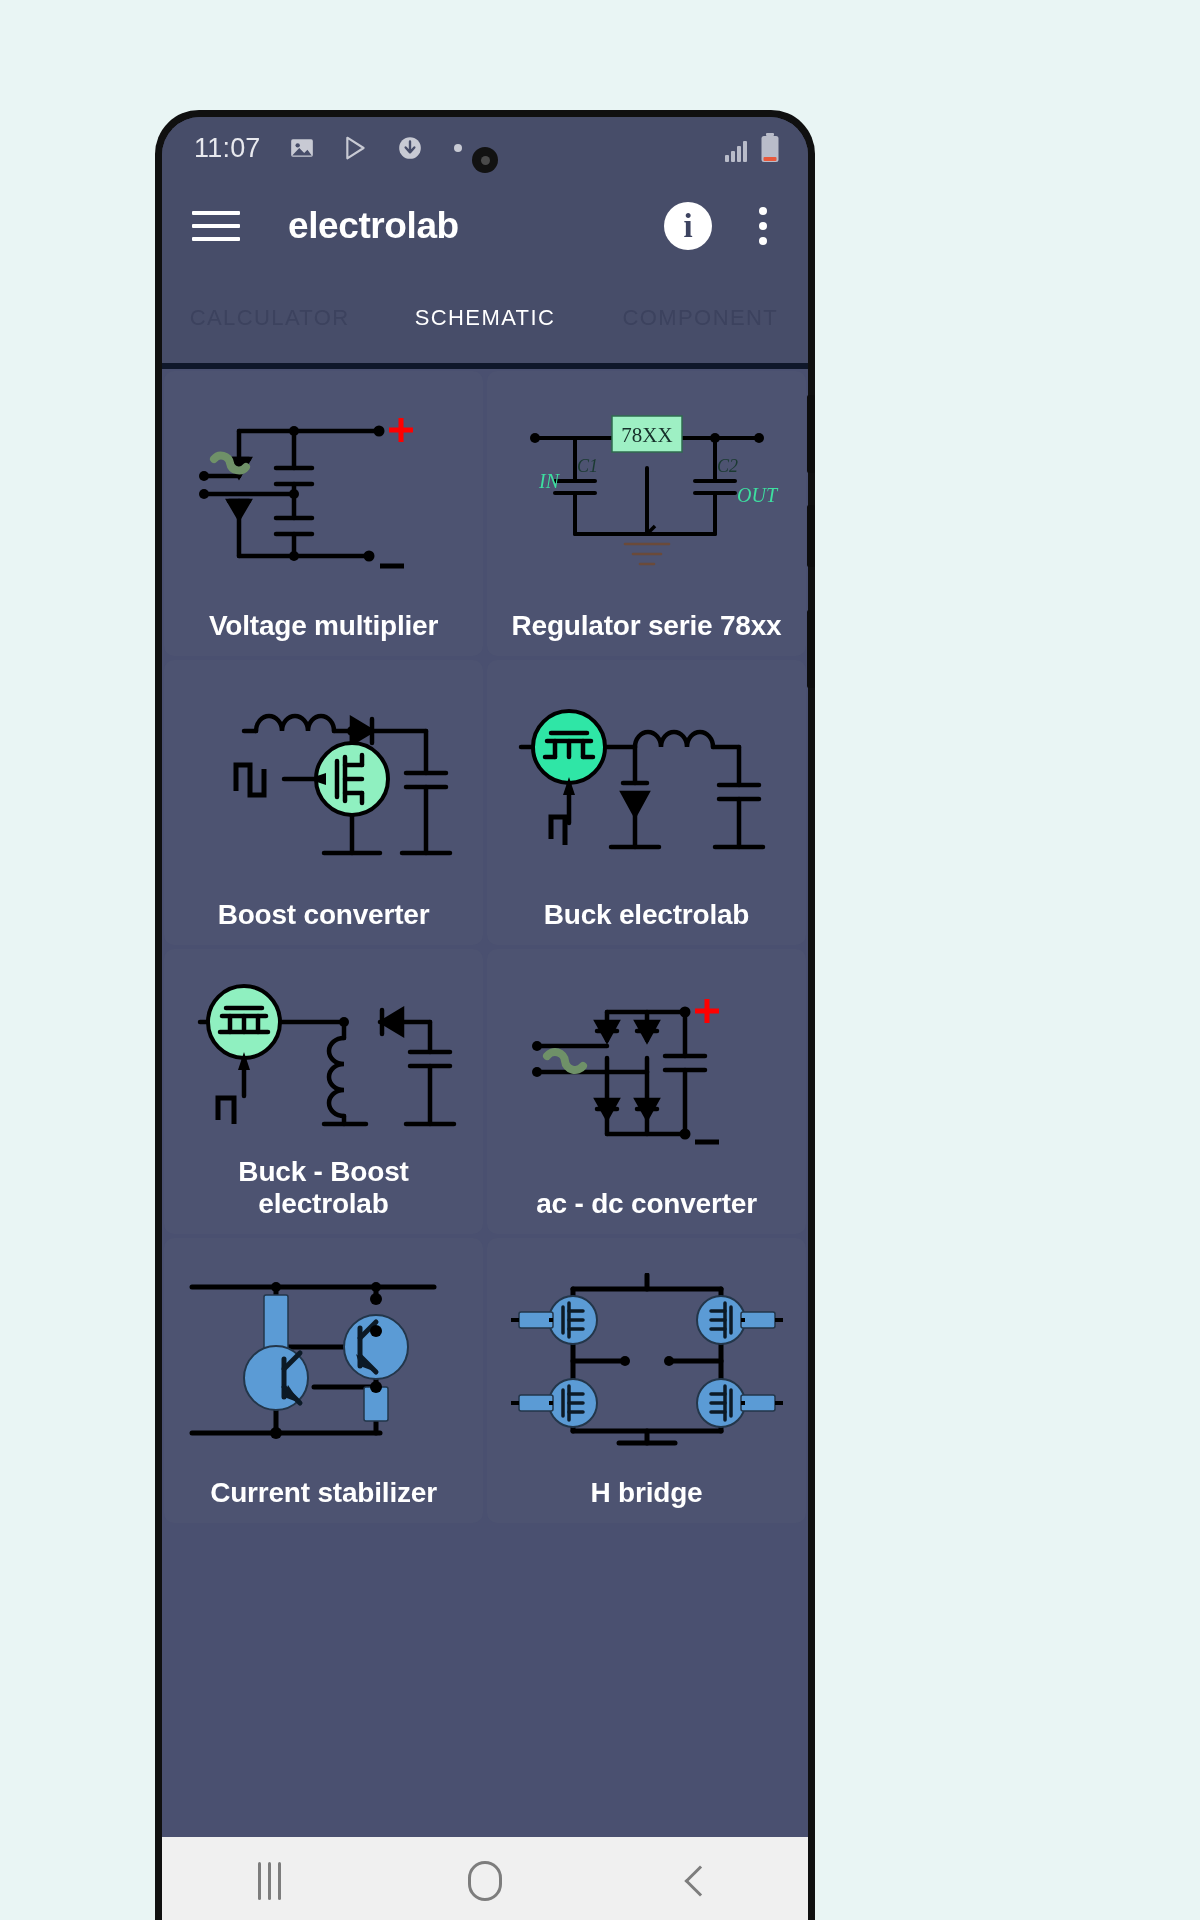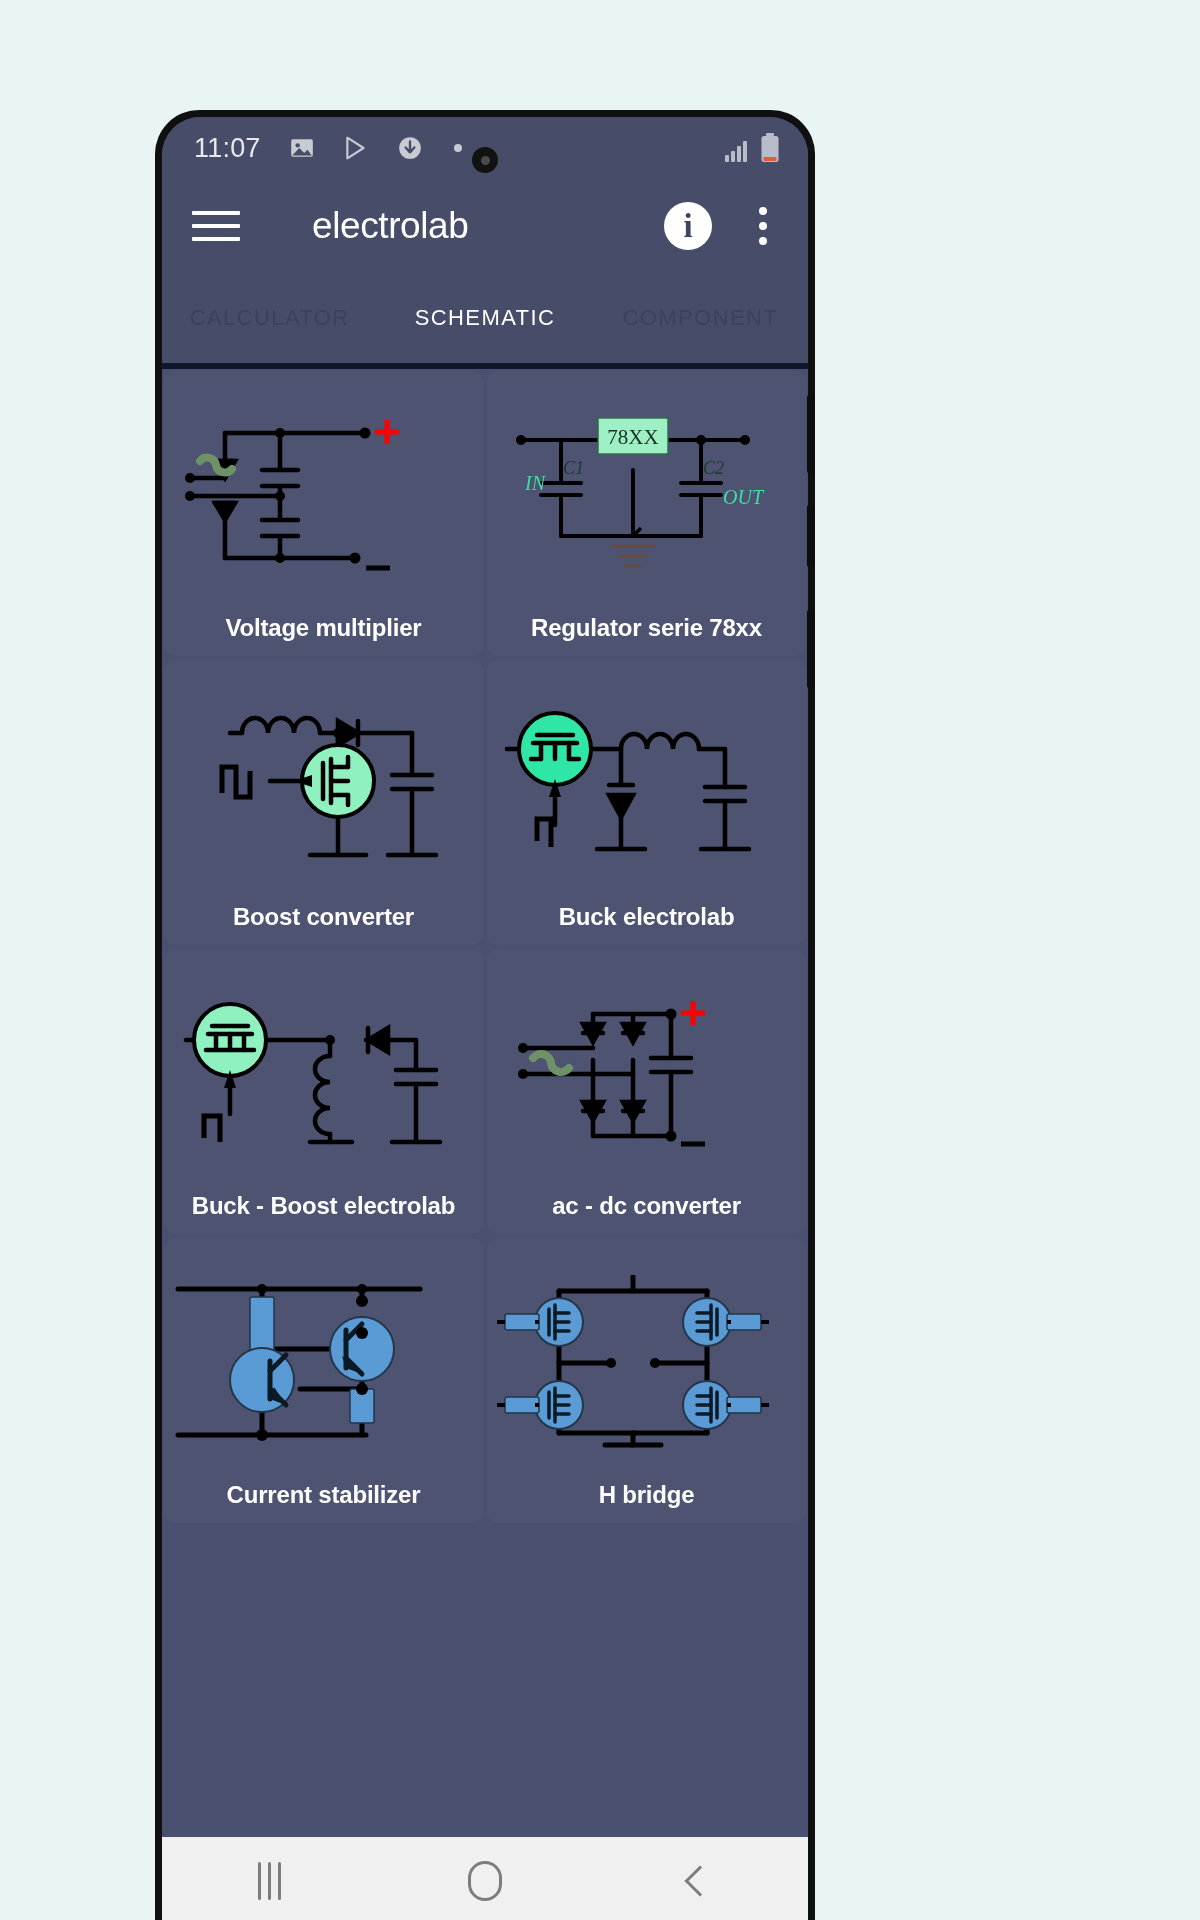--- a/index.html
+++ b/index.html
@@ -113,22 +113,22 @@
     padding: 5px 0;
     cursor: pointer;
   }
   #menu-button span {
     display: block; height: 4px; width: 100%;
     background: #ffffff; border-radius: 1px;
   }
   #app-title {
     color: #ffffff;
     font-size: 37px;
-    font-weight: 400;
-    margin-left: 72px;
+    font-weight: 700;
+    margin-left: 48px;
     letter-spacing: -0.4px;
   }
   #app-bar-actions {
     margin-left: auto;
     display: flex;
     align-items: center;
     gap: 34px;
   }
   #info-button {
     width: 48px; height: 48px;
@@ -196,26 +196,26 @@
     justify-content: flex-end;
     padding: 10px 6px 14px 6px;
     cursor: pointer;
     overflow: hidden;
   }
   .card-art {
     flex: 1 1 auto;
     width: 100%;
     display: flex;
     align-items: center;
-    justify-content: flex-start;
+    justify-content: center;
   }
   .card-art svg { display: block; }
   .card-label {
     color: #ffffff;
-    font-size: 24px;
+    font-size: 28px;
     font-weight: 700;
     text-align: center;
     letter-spacing: -0.2px;
     margin-top: 4px;
   }
 
   
   #nav-bar {
     height: 88px;
     background: #f0f0f0;

